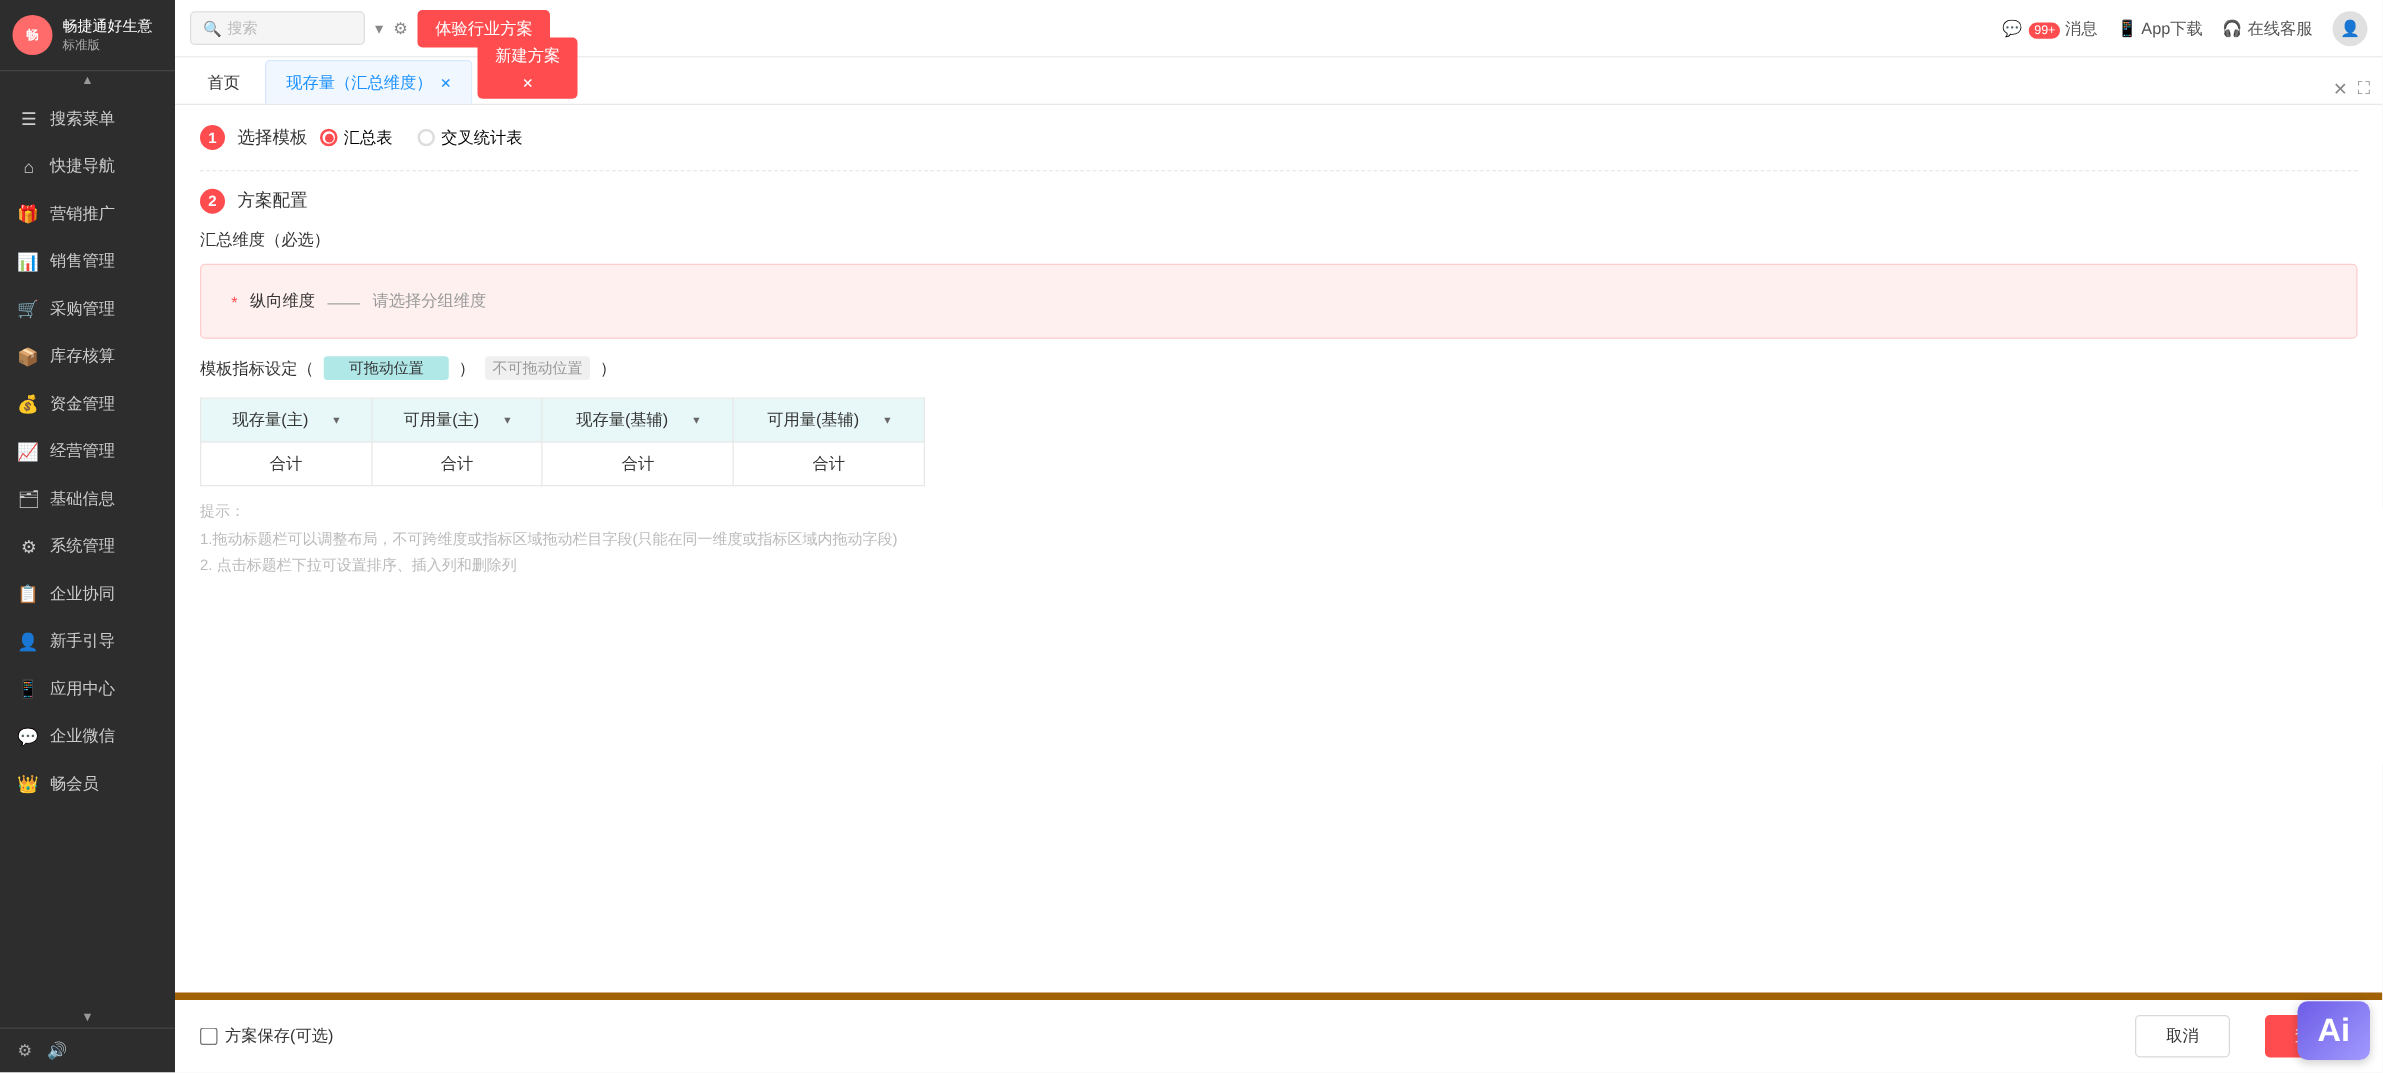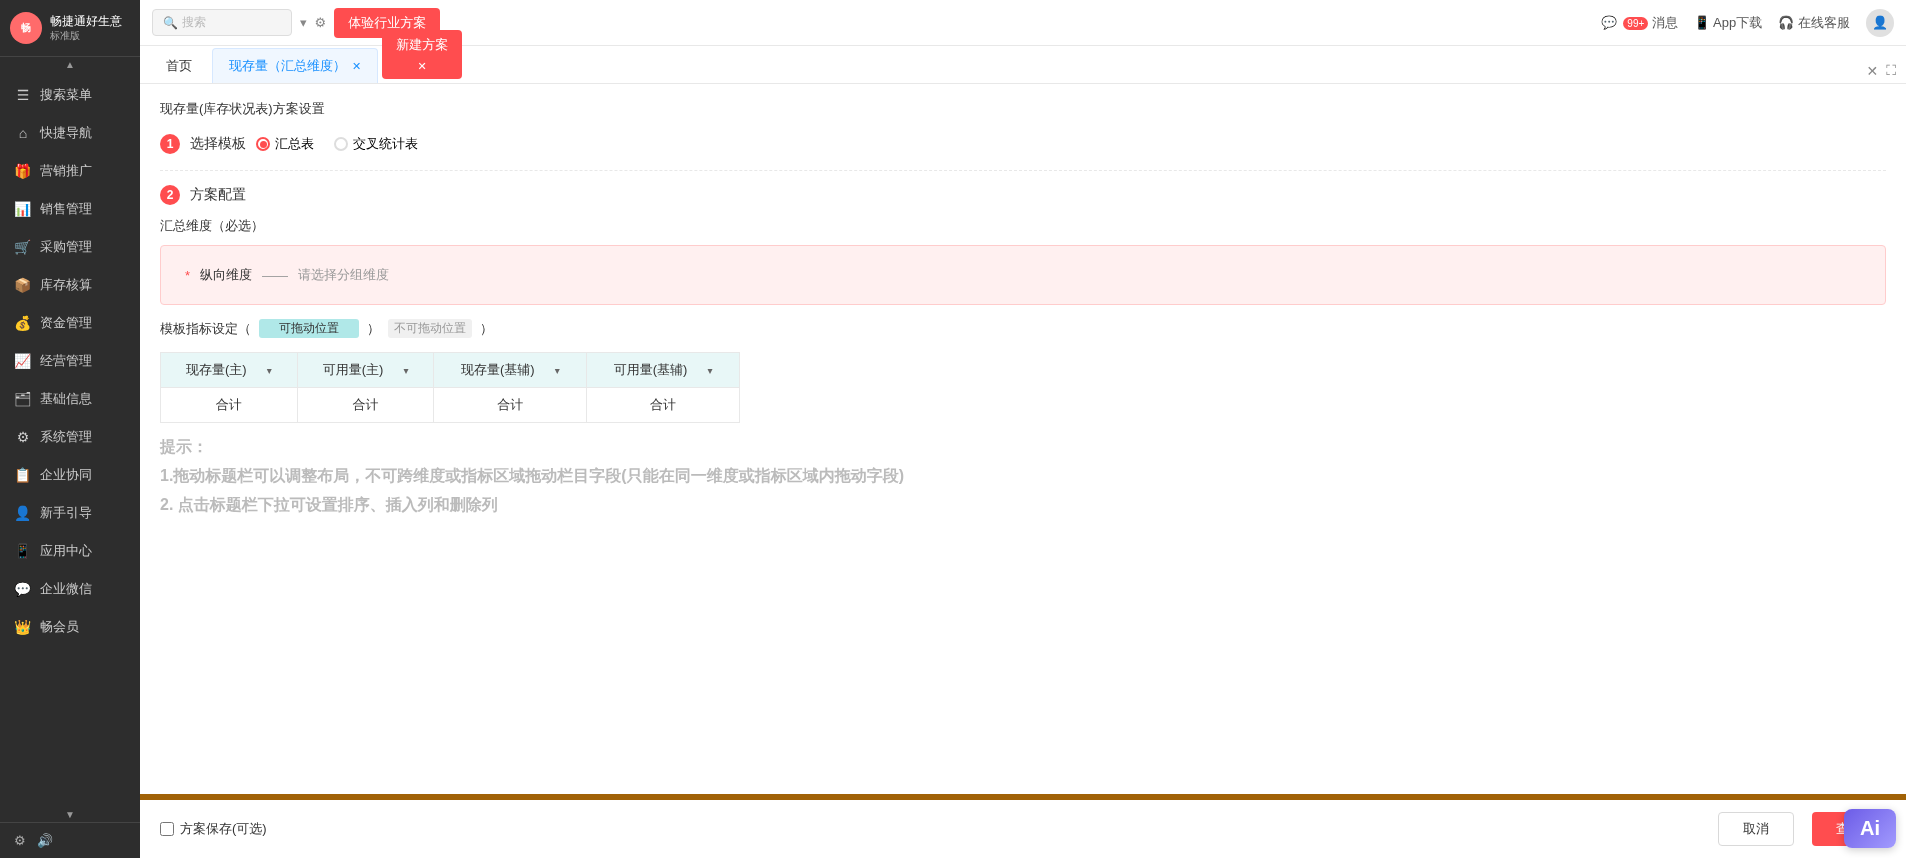--- a/index.html
+++ b/index.html
@@ -173,48 +173,48 @@
       border: 1px solid #e8e8e8; text-align: center; padding: 8px 12px;
     }
     .stats-table thead th {
       background: #e8f7f7; color: #333; font-weight: normal; font-size: 13px;
     }
     .stats-table tbody td { background: #fff; font-size: 13px; color: #333; }
     .col-header { display: flex; align-items: center; justify-content: center; gap: 20px; }
     .chevron-down { font-size: 10px; color: #666; }
 
     
-    .tips { color: #bbb; font-size: 16px; margin-top: 10px; line-height: 1.8; font-weight: bold; }
+    .tips { color: #bbb; font-size: 12px; margin-top: 10px; line-height: 1.8; }
     .tips-title { color: #bbb; }
 
     
     .bottom-bar {
       background: #fff; padding: 12px 20px;
       border-top: 6px solid #a16207;
       display: flex; align-items: center; justify-content: space-between;
       flex-shrink: 0;
     }
     .save-option { display: flex; align-items: center; gap: 6px; font-size: 13px; color: #333; }
     .checkbox { width: 14px; height: 14px; border: 1px solid #d9d9d9; cursor: pointer; }
-    .action-btns { display: flex; gap: 18px; }
+    .action-btns { display: flex; gap: 28px; }
     .btn-cancel {
       padding: 7px 24px; border: 1px solid #d9d9d9; background: white;
       border-radius: 4px; color: #333; cursor: pointer; font-size: 13px;
     }
     .btn-query {
       padding: 7px 24px; background: #ff4d4f; border: none;
       border-radius: 4px; color: white; cursor: pointer; font-size: 13px;
     }
 
     
     .ai-badge {
       position: fixed; bottom: 10px; right: 10px;
       background: linear-gradient(135deg, #6c5ce7, #a29bfe);
       color: white; border-radius: 8px; padding: 8px 16px;
-      font-size: 20px; font-weight: bold; cursor: pointer;
+      font-size: 26px; font-weight: bold; cursor: pointer;
       box-shadow: 0 2px 8px rgba(0,0,0,0.2);
     }
   </style>
 </head>
 <body>
 
 <div class="sidebar">
   <div class="sidebar-header">
     <div class="sidebar-logo">
       <span>畅</span>
@@ -336,21 +336,20 @@
     </div>
     <div style="margin-left:auto; display:flex; gap:8px; align-items:center; padding-bottom:4px;">
       <span style="cursor:pointer; color:#888; font-size:14px;">✕</span>
       <span style="cursor:pointer; color:#888; font-size:14px;">⛶</span>
     </div>
   </div>
 
   <div class="content">
     <div class="content-inner">
 
-      <div class="page-title">现存量(库存状况表)方案设置</div>
 
       <div class="step-section">
         <div class="step-header">
           <div class="step-num">1</div>
           <span class="step-title">选择模板</span>
           <div class="radio-group">
             <label class="radio-option">
               <div class="radio-circle checked"></div>
               <span>汇总表</span>
             </label>

